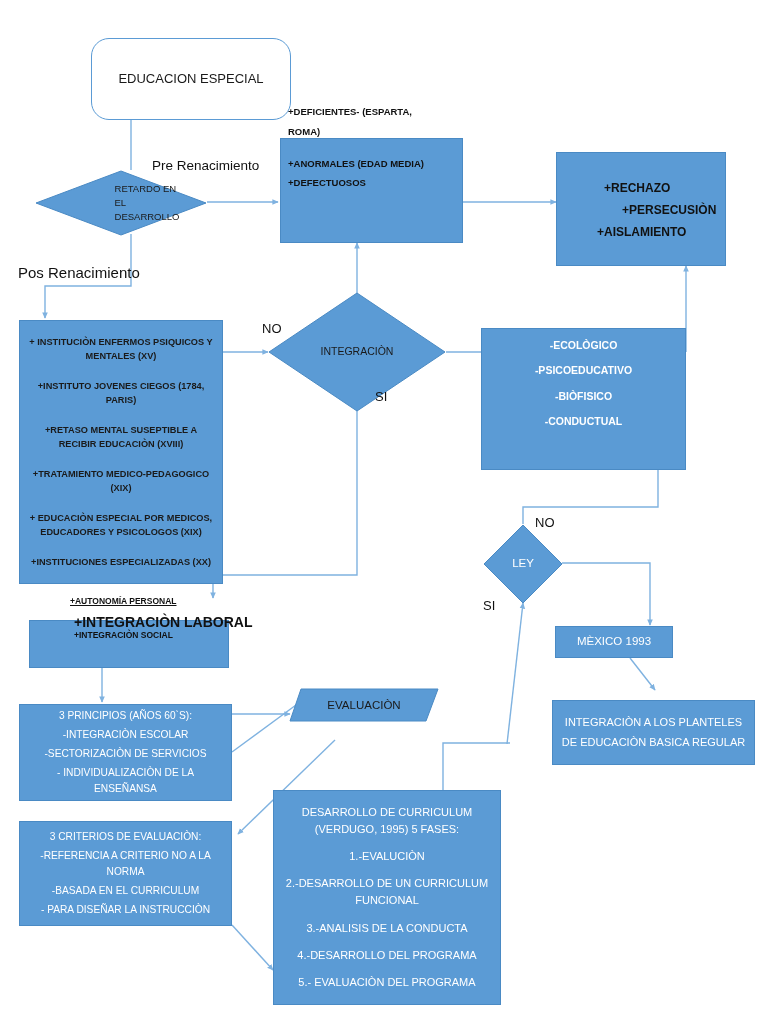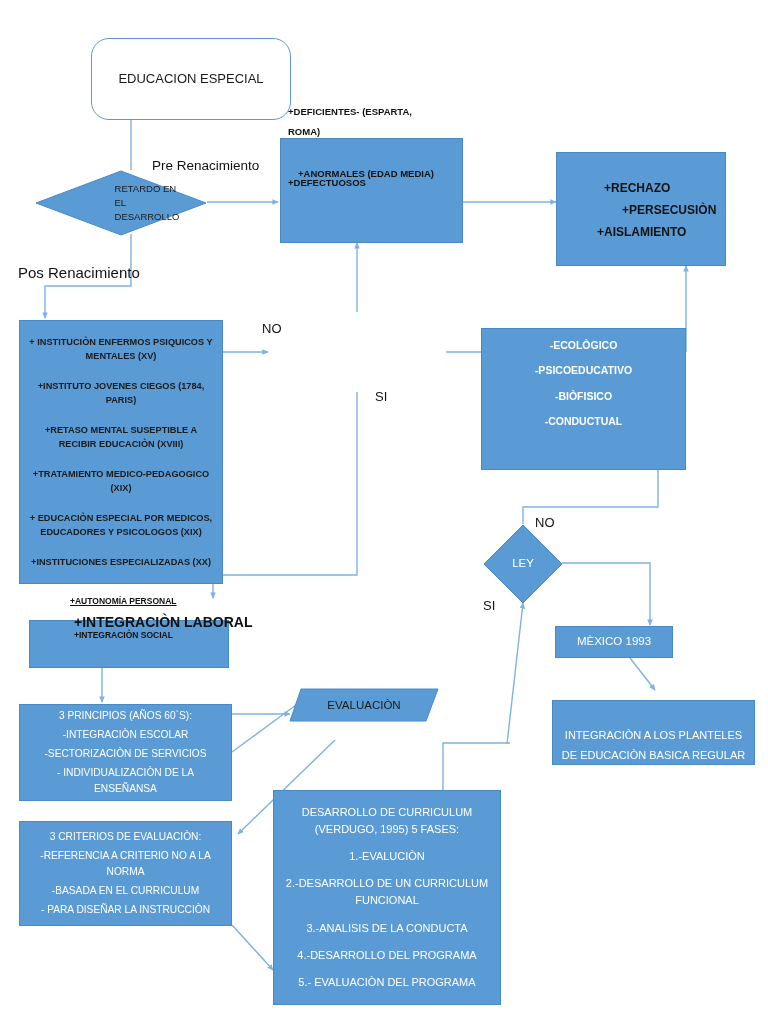--- a/index.html
+++ b/index.html
@@ -157,40 +157,48 @@
 
   <div class="label" style="left:152px; top:158px; font-size:13.5px;">Pre Renacimiento</div>
 
   <div class="label" style="left:18px; top:264px; font-size:15px;">Pos Renacimiento</div>
 
   <div class="overtext" style="left:288px; top:104px; font-size:9.5px;">+DEFICIENTES- (ESPARTA,</div>
   <div class="overtext" style="left:288px; top:124px; font-size:9.5px;">ROMA)</div>
 
   <div class="node fillbox" style="left:280px; top:138px; width:183px; height:105px;">
   </div>
-  <div class="overtext" style="left:288px; top:166px; font-size:9.5px;margin-left:10px;">+ANORMALES (EDAD MEDIA)</div>
+  <div class="overtext" style="left:288px; top:156px; font-size:9.5px;">+ANORMALES (EDAD MEDIA)</div>
   <div class="overtext" style="left:288px; top:175px; font-size:9.5px;">+DEFECTUOSOS</div>
 
   <div class="overtext" style="left:610px; top:160px; font-size:12px;">+MUERTE</div>
 
   <div class="node fillbox" style="left:556px; top:152px; width:170px; height:114px;"></div>
   <div class="overtext" style="left:604px; top:178px; font-size:12px;">+RECHAZO</div>
   <div class="overtext" style="left:622px; top:200px; font-size:12px;">+PERSECUSIÒN</div>
   <div class="overtext" style="left:597px; top:222px; font-size:12px;">+AISLAMIENTO</div>
 
   <div class="node fillbox txt-dark" style="left:19px; top:320px; width:204px; height:264px; font-size:9.2px; font-weight:bold;
               flex-direction:column; justify-content:space-around; padding:6px 8px;">
     <span>+ INSTITUCIÒN ENFERMOS PSIQUICOS Y MENTALES (XV)</span>
     <span>+INSTITUTO JOVENES CIEGOS (1784, PARIS)</span>
     <span>+RETASO MENTAL SUSEPTIBLE A RECIBIR EDUCACIÒN (XVIII)</span>
     <span>+TRATAMIENTO MEDICO-PEDAGOGICO (XIX)</span>
     <span>+ EDUCACIÒN ESPECIAL POR MEDICOS, EDUCADORES Y PSICOLOGOS (XIX)</span>
     <span>+INSTITUCIONES ESPECIALIZADAS (XX)</span>
   </div>
 
+  <div class="diamond-wrap" style="left:268px; top:292px; width:178px; height:120px;">
+    <svg width="178" height="120">
+      <polygon points="89,1 177,60 89,119 1,60" fill="#5B9BD5" stroke="#4a8ac4" stroke-width="1"></polygon>
+    </svg>
+    <div class="diamond-label txt-dark" style="font-size:10.5px;">
+      <span>INTEGRACIÒN</span>
+    </div>
+  </div>
 
   <div class="label" style="left:262px; top:321px; font-size:13px;">NO</div>
 
   <div class="label" style="left:375px; top:389px; font-size:13px;">SI</div>
 
   <div class="node fillbox txt-white" style="left:481px; top:328px; width:205px; height:142px; font-size:10.5px; font-weight:bold;
               flex-direction:column; justify-content:flex-start; padding-top:8px; gap:9px;">
     <span>-ECOLÒGICO</span>
     <span>-PSICOEDUCATIVO</span>
     <span>-BIÒFISICO</span>
@@ -208,21 +216,21 @@
 
   <div class="label" style="left:535px; top:515px; font-size:13px;">NO</div>
 
   <div class="label" style="left:483px; top:598px; font-size:13px;">SI</div>
 
   <div class="node fillbox txt-white" style="left:555px; top:626px; width:118px; height:32px; font-size:11.5px;">
     <span>MÈXICO 1993</span>
   </div>
 
   <div class="node fillbox txt-white" style="left:552px; top:700px; width:203px; height:65px; font-size:11px;
-              flex-direction:column; gap:3px;justify-content:flex-end;">
+              flex-direction:column; gap:3px;">
     <span>INTEGRACIÒN A LOS PLANTELES</span>
     <span>DE EDUCACIÒN BASICA REGULAR</span>
   </div>
 
   <div class="node fillbox" style="left:29px; top:620px; width:200px; height:48px;"></div>
   <div class="overtext" style="left:70px; top:594px; font-size:8.5px;text-decoration:underline;">+AUTONOMÍA PERSONAL</div>
   <div class="overtext" style="left:74px; top:611px; font-size:14px;">+INTEGRACIÒN LABORAL</div>
   <div class="overtext" style="left:74px; top:628px; font-size:8.5px;">+INTEGRACIÒN SOCIAL</div>
 
   <div class="node fillbox txt-white" style="left:19px; top:704px; width:213px; height:97px; font-size:10.2px;

